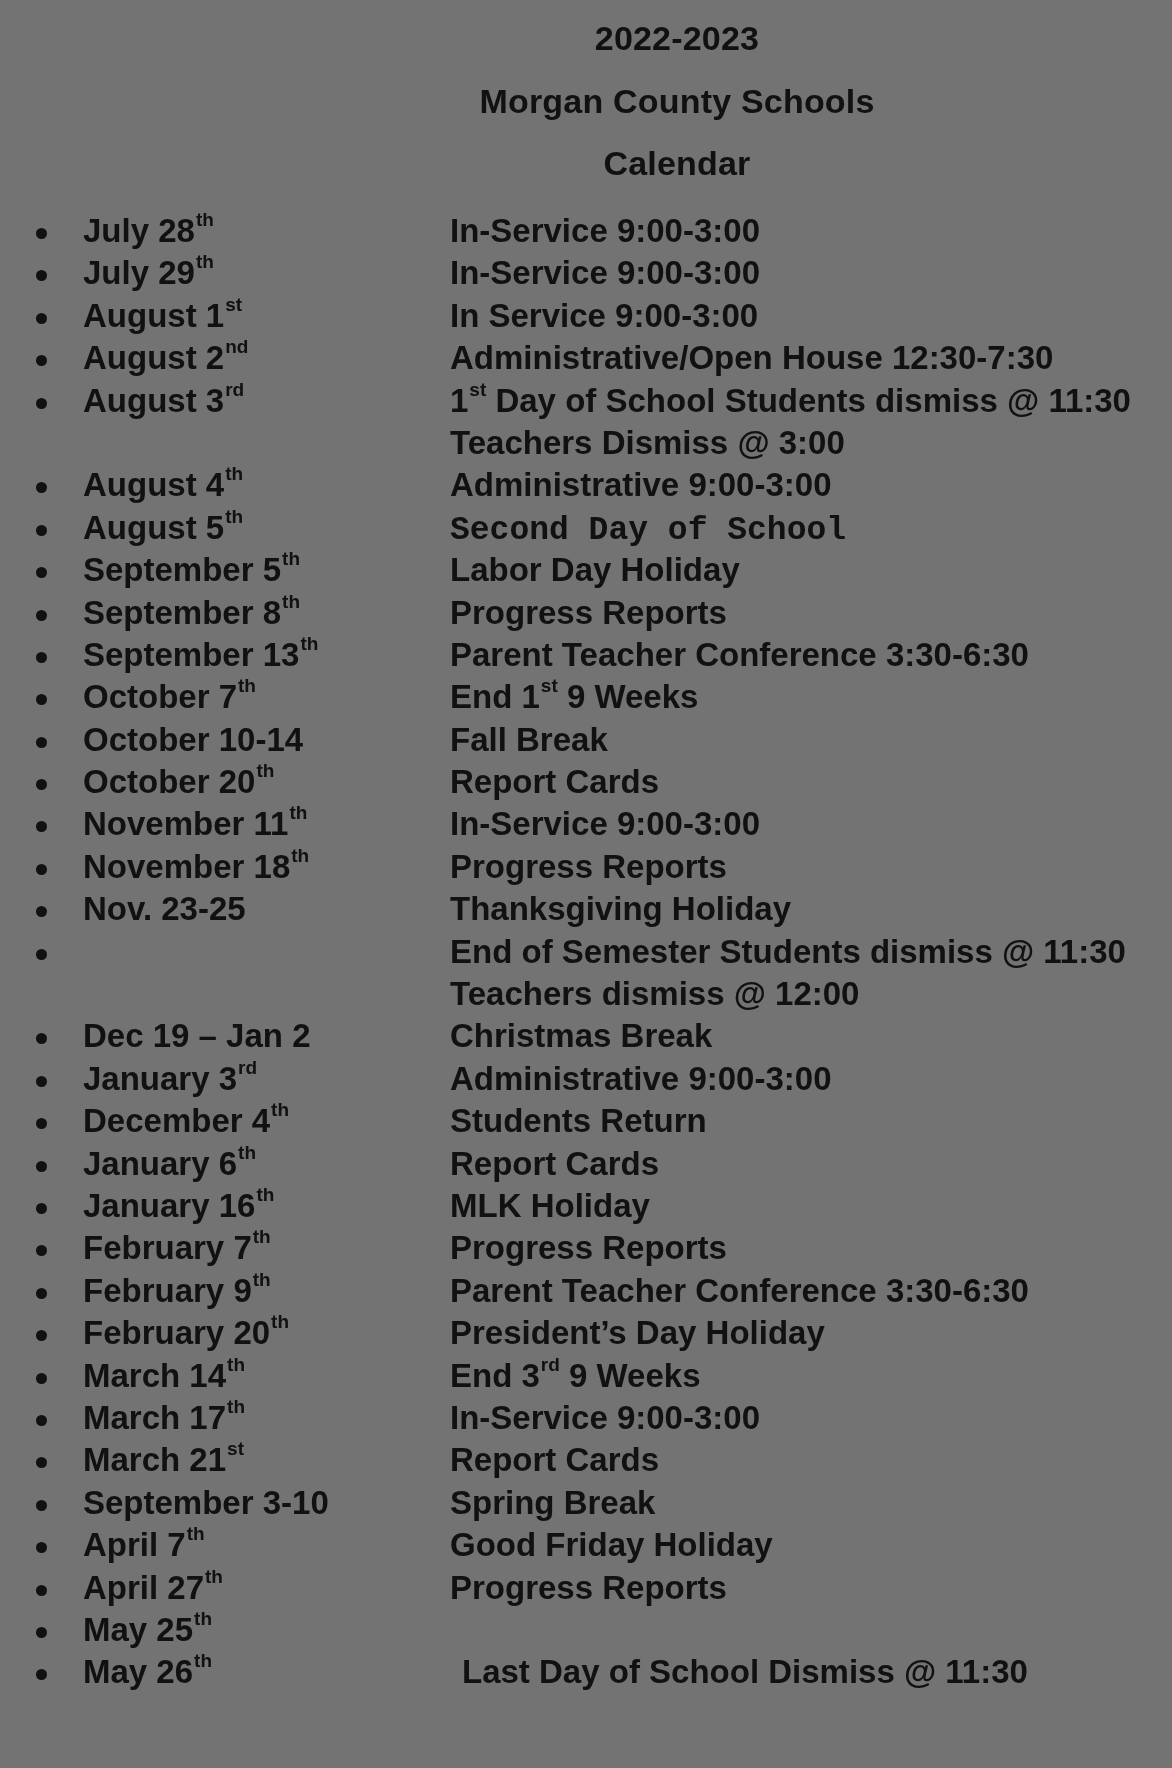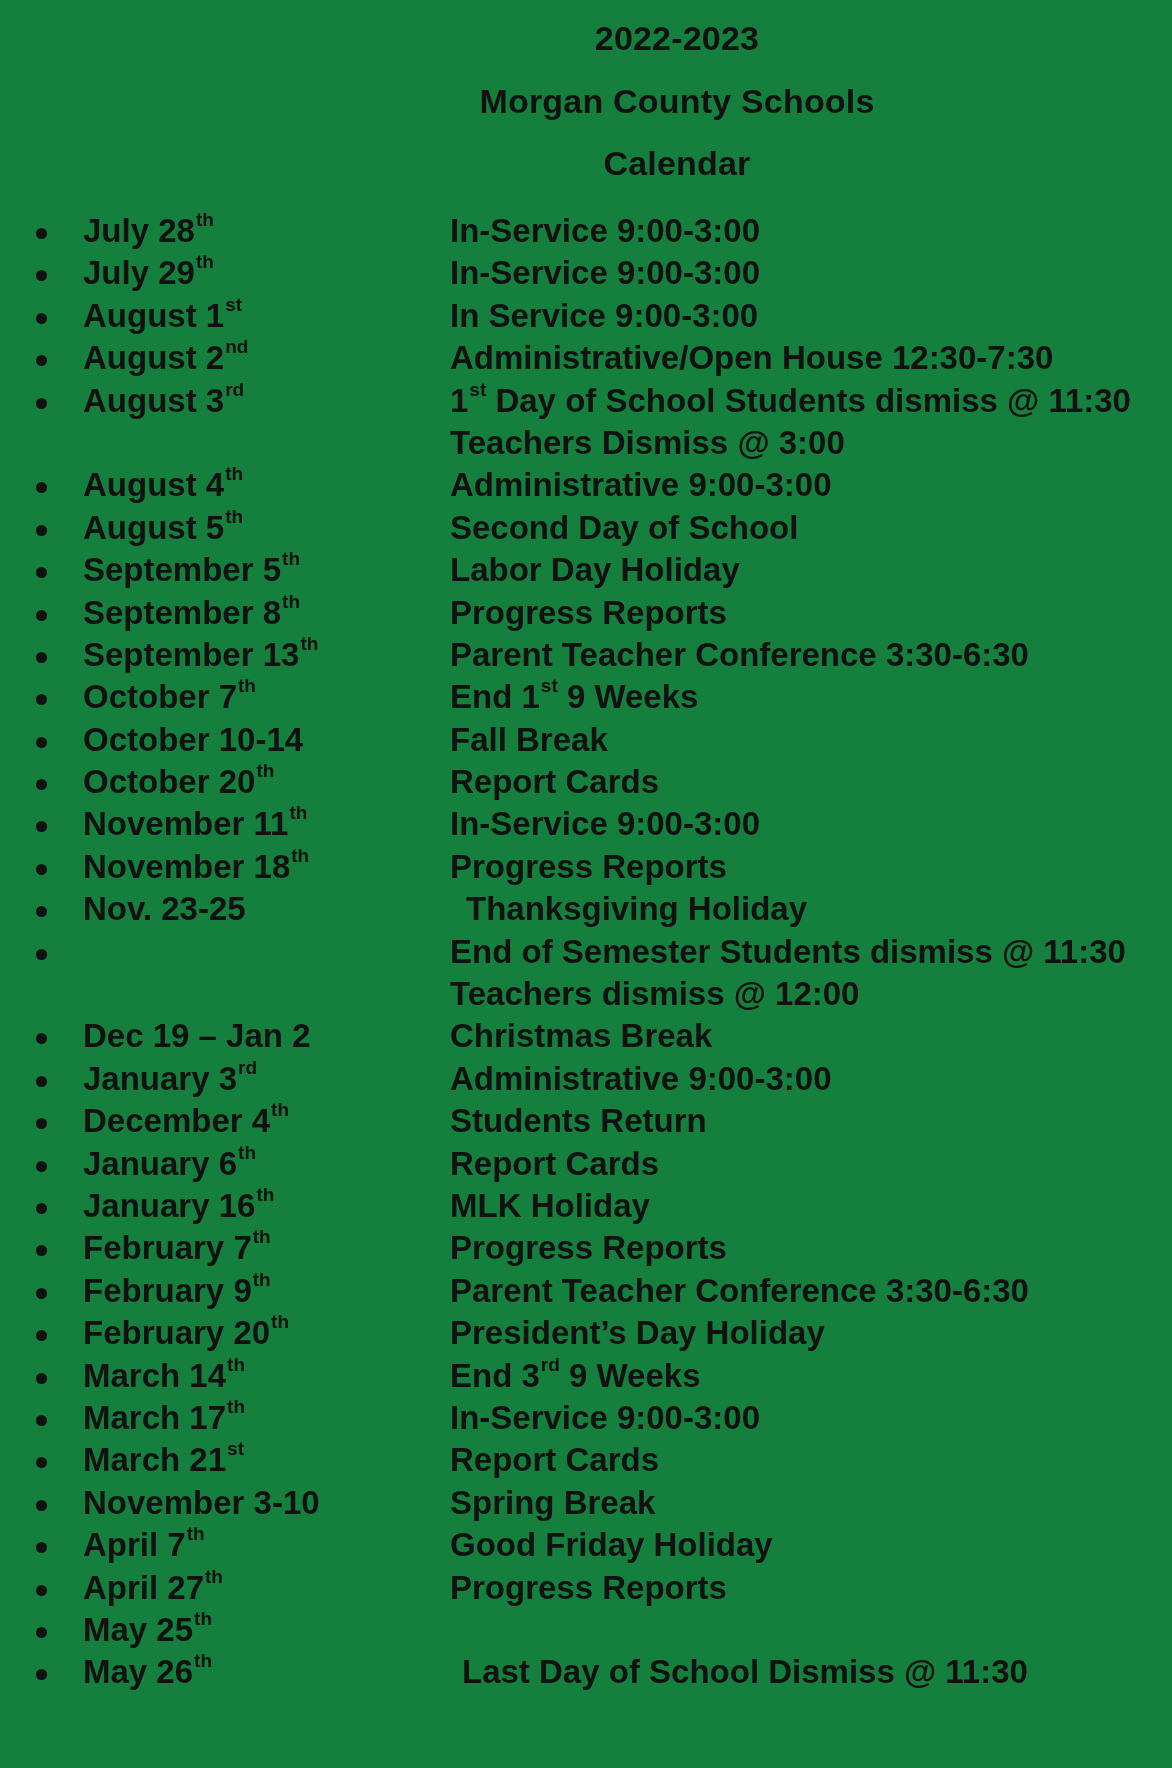--- a/index.html
+++ b/index.html
@@ -14,21 +14,21 @@
       overflow: hidden;
       font-family: "Liberation Sans", "DejaVu Sans", sans-serif;
       font-weight: bold;
       color: #111111;
     }
     .page {
       position: absolute;
       left: 0; top: 0;
       width: 1172px;
       height: 1768px;
-      background: #15803d;
+      background: #737373;
     }
     .header-line {
       position: absolute;
       left: 0;
       width: 1354px; 
       text-align: center;
       font-size: 34px;
       line-height: 40px;
       letter-spacing: 0.2px;
       white-space: nowrap;
@@ -138,21 +138,21 @@
         <div class="line">
           <span class="bullet"></span>
           <span class="date"><span>August 4</span><sup>th</sup></span>
           <span class="desc"><span style="white-space: pre;">Administrative 9:00-3:00</span></span>
         </div>
       </li>
       <li class="event">
         <div class="line">
           <span class="bullet"></span>
           <span class="date"><span>August 5</span><sup>th</sup></span>
-          <span class="desc"><span style="white-space: pre;">Second Day of School</span></span>
+          <span class="desc"><span style="white-space: pre; font-family: Liberation Mono, monospace;">Second Day of School</span></span>
         </div>
       </li>
       <li class="event">
         <div class="line">
           <span class="bullet"></span>
           <span class="date"><span>September 5</span><sup>th</sup></span>
           <span class="desc"><span style="white-space: pre;">Labor Day Holiday</span></span>
         </div>
       </li>
       <li class="event">
@@ -201,21 +201,21 @@
         <div class="line">
           <span class="bullet"></span>
           <span class="date"><span>November 18</span><sup>th</sup></span>
           <span class="desc"><span style="white-space: pre;">Progress Reports</span></span>
         </div>
       </li>
       <li class="event">
         <div class="line">
           <span class="bullet"></span>
           <span class="date"><span>Nov. 23-25</span></span>
-          <span class="desc"><span style="white-space: pre; margin-left: 16px;">Thanksgiving Holiday</span></span>
+          <span class="desc"><span style="white-space: pre;">Thanksgiving Holiday</span></span>
         </div>
       </li>
       <li class="event">
         <div class="line">
           <span class="bullet"></span>
           <span class="desc"><span style="white-space: pre;">End of Semester Students dismiss @ 11:30</span></span>
         </div>
         <div class="line">
           <span class="desc">Teachers dismiss @ 12:00</span>
         </div>
@@ -293,21 +293,21 @@
       <li class="event">
         <div class="line">
           <span class="bullet"></span>
           <span class="date"><span>March 21</span><sup>st</sup></span>
           <span class="desc"><span style="white-space: pre;">Report Cards</span></span>
         </div>
       </li>
       <li class="event">
         <div class="line">
           <span class="bullet"></span>
-          <span class="date"><span>November 3-10</span></span>
+          <span class="date"><span>September 3-10</span></span>
           <span class="desc"><span style="white-space: pre;">Spring Break</span></span>
         </div>
       </li>
       <li class="event">
         <div class="line">
           <span class="bullet"></span>
           <span class="date"><span>April 7</span><sup>th</sup></span>
           <span class="desc"><span style="white-space: pre;">Good Friday Holiday</span></span>
         </div>
       </li>

